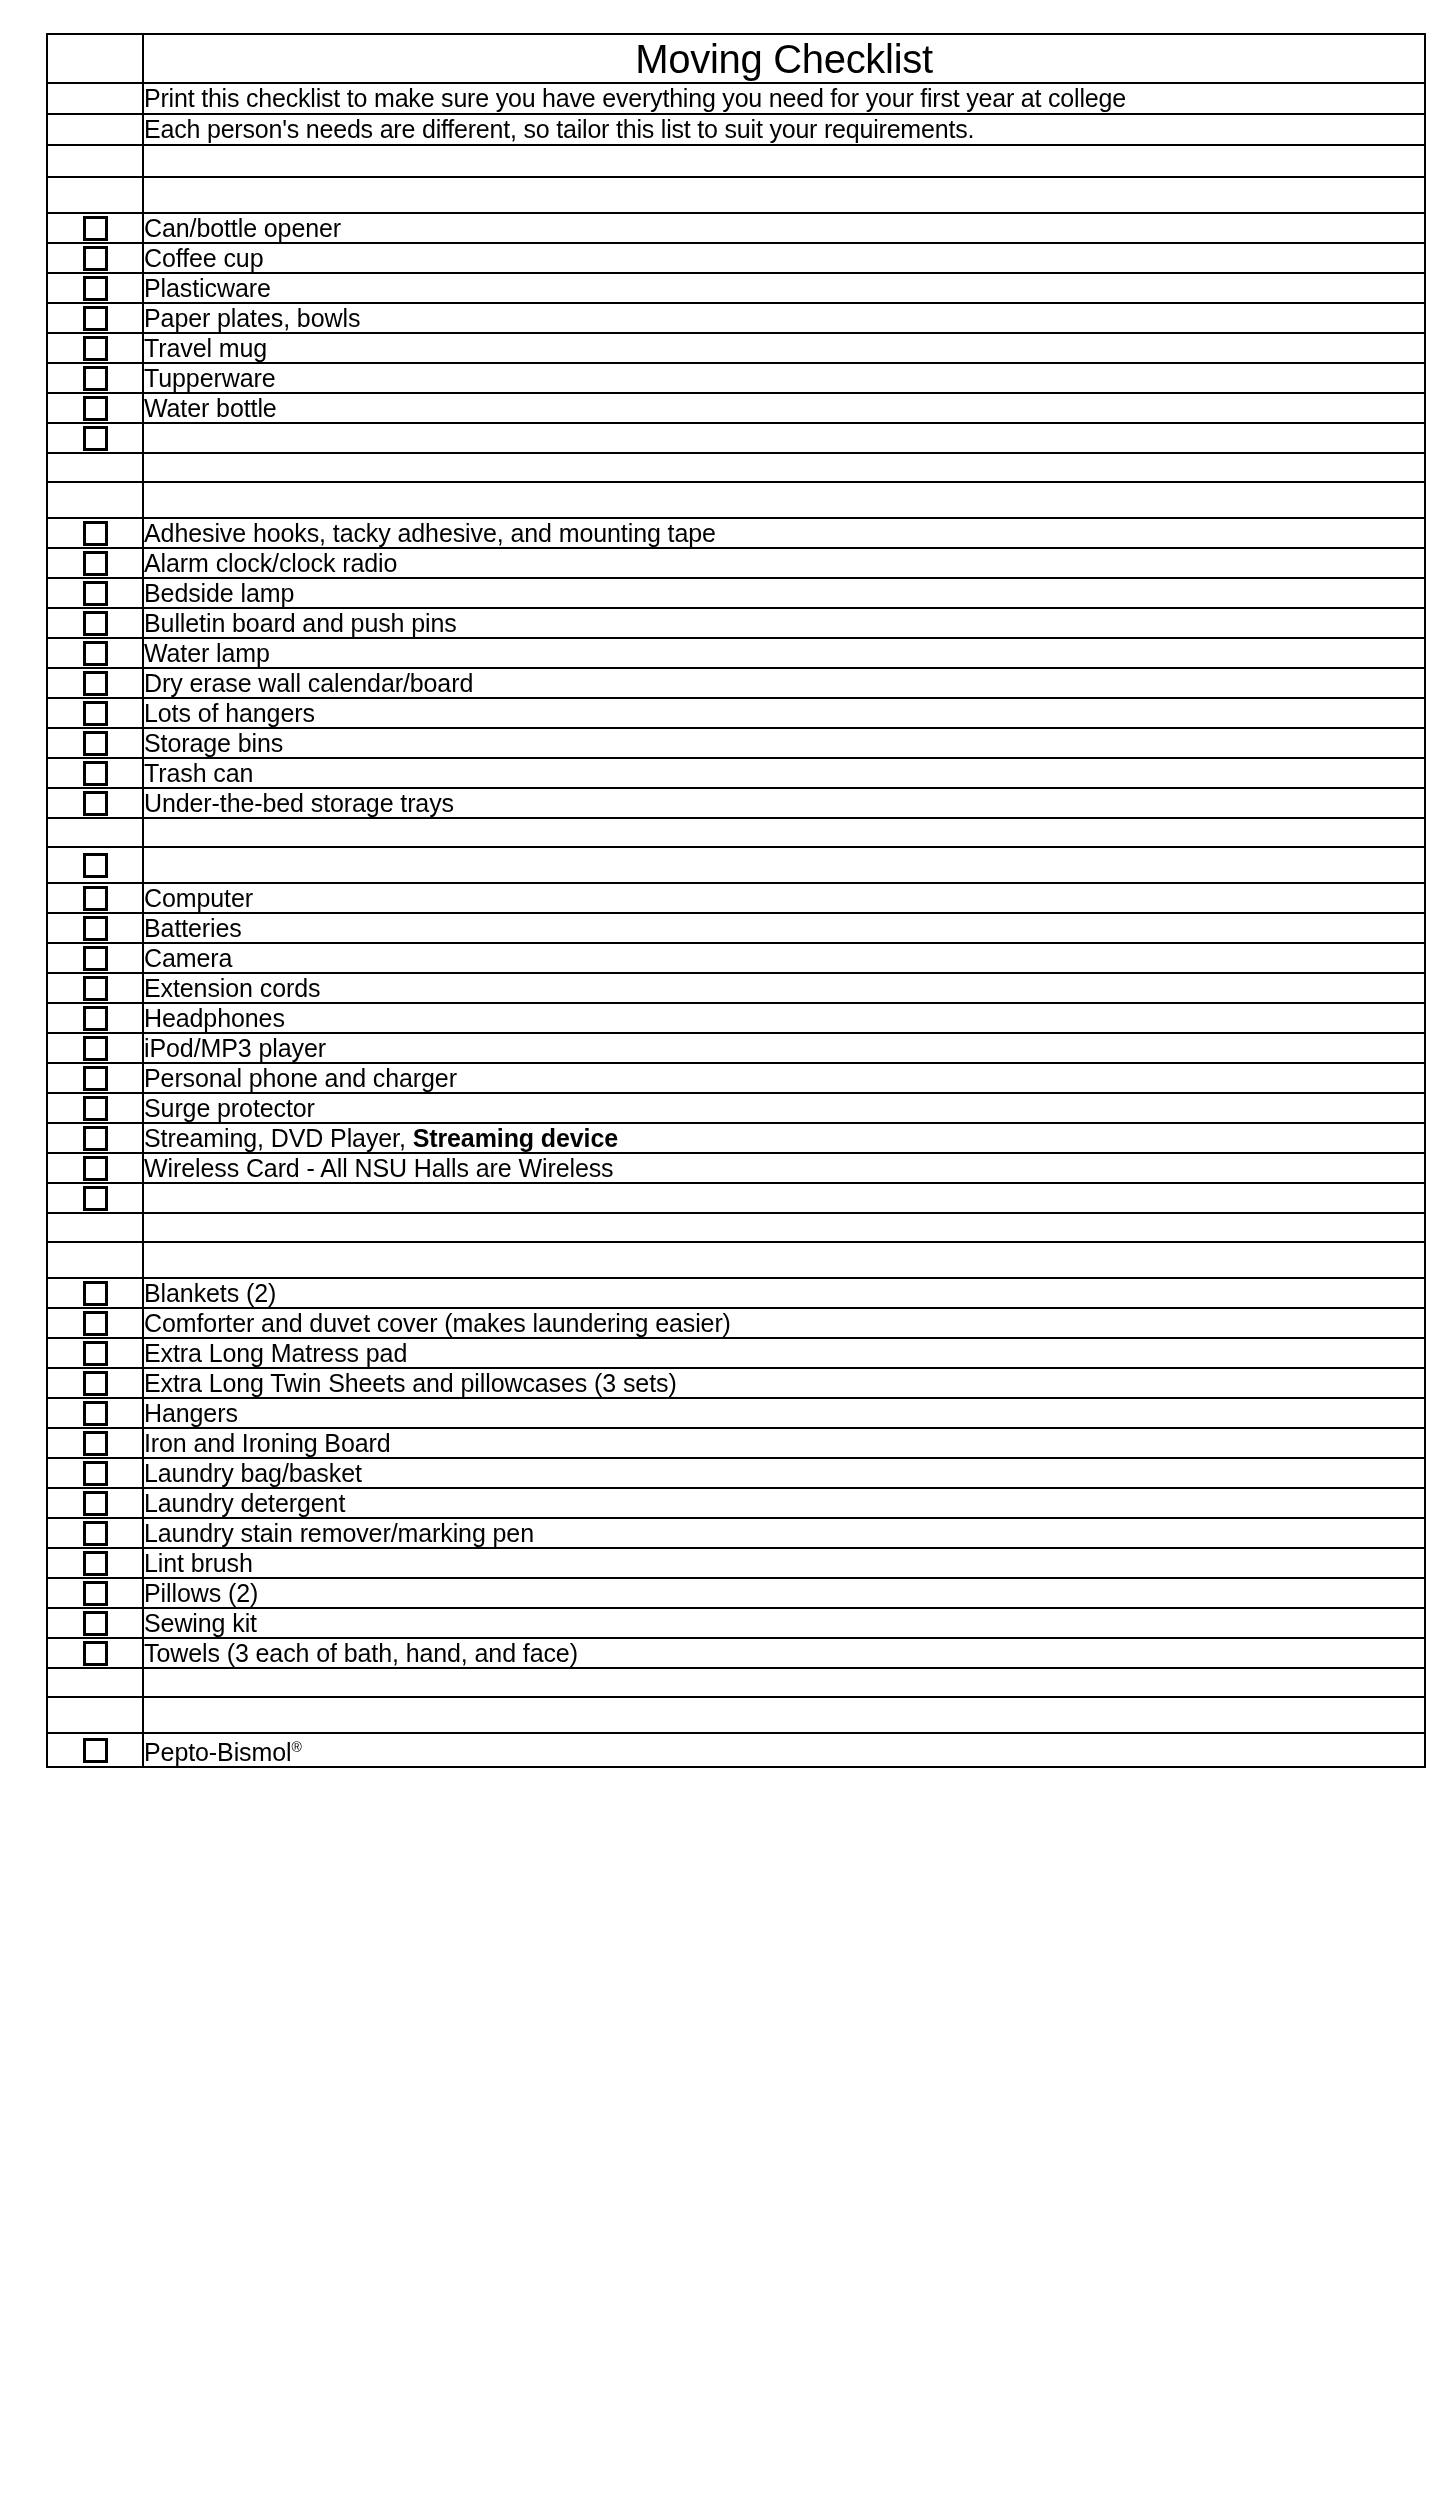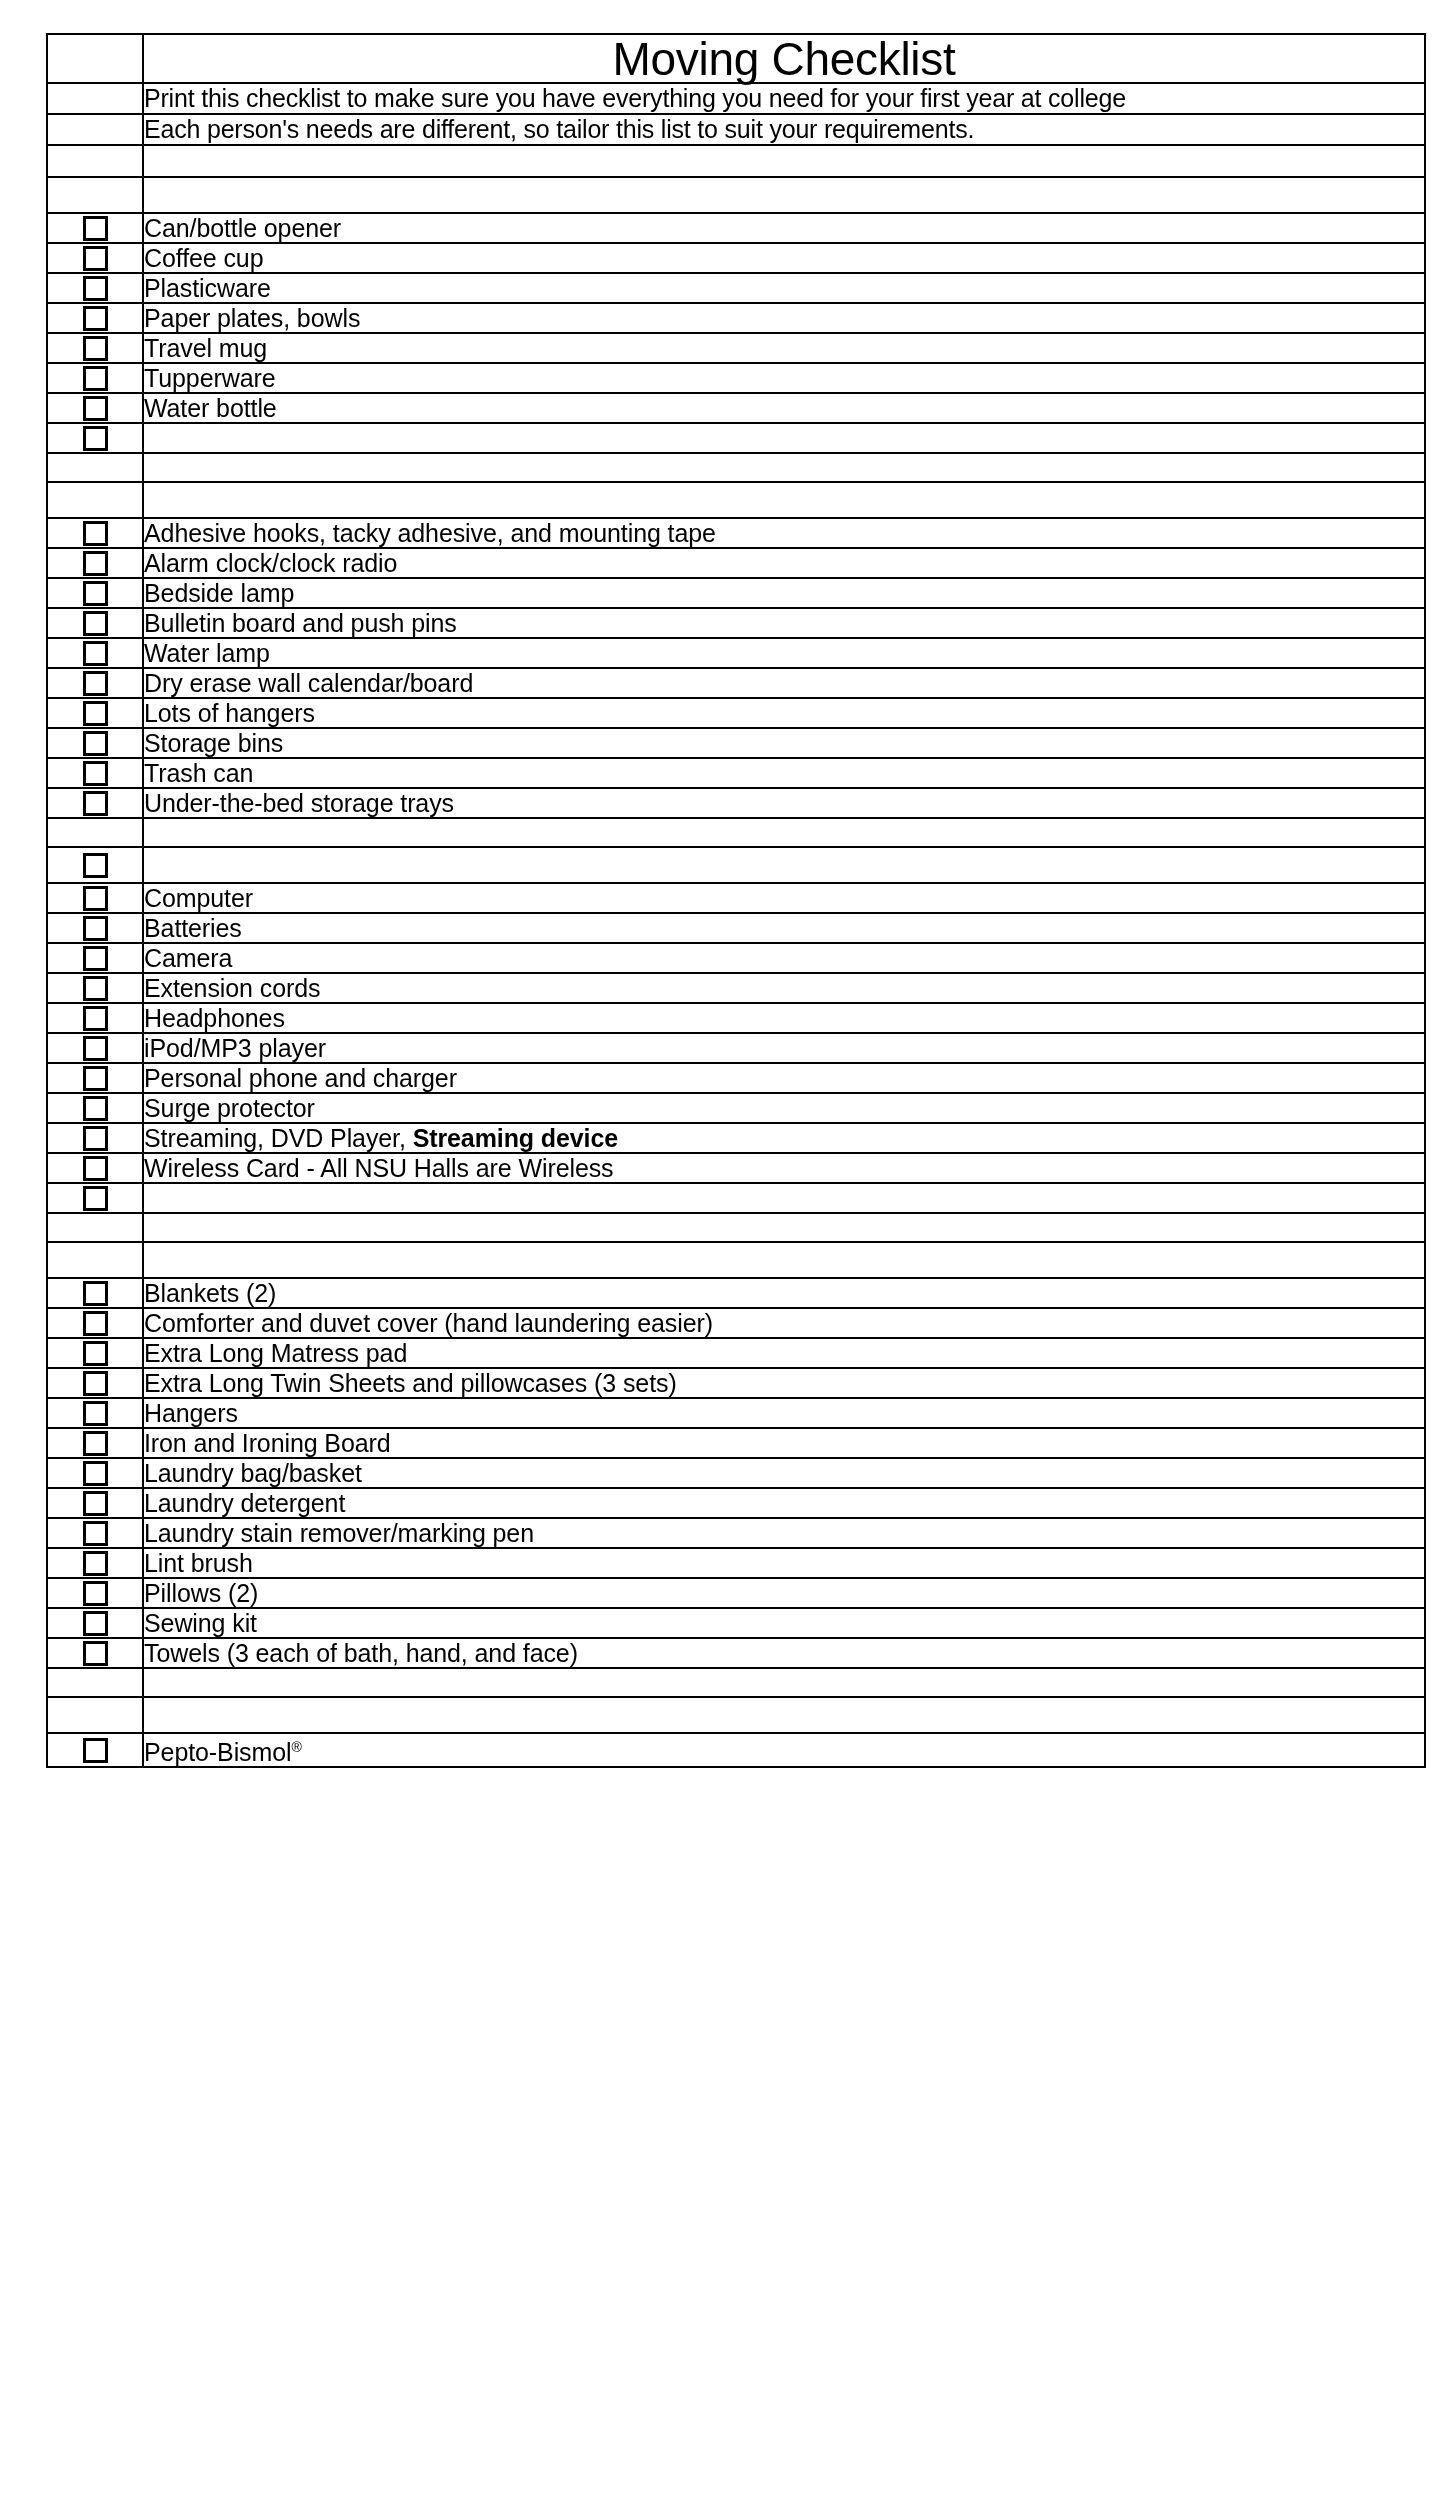--- a/index.html
+++ b/index.html
@@ -58,21 +58,21 @@
     line-height: 27px;
     white-space: nowrap;
     letter-spacing: -0.1px;
   }
   td.item .bold { font-weight: bold; }
   td.item sup { font-size: 14px; vertical-align: super; }
 
   
   td.title {
     text-align: center;
-    font-size: 46px;
+    font-size: 40px;
     line-height: 40px;
     height: 47px;
     letter-spacing: -0.3px;
   }
 
   
   td.note {
     padding: 0 0 0 7px;
     font-size: 25px;
     line-height: 27px;
@@ -270,21 +270,21 @@
         <tr class="r-section">
           <td class="cb"></td>
           <td class="section">Linens/Laundry Supplies</td>
         </tr>
         <tr class="r-item">
           <td class="cb"><span class="cbox"></span></td>
           <td class="item">Blankets (2)</td>
         </tr>
         <tr class="r-item">
           <td class="cb"><span class="cbox"></span></td>
-          <td class="item">Comforter and duvet cover (hand laundering easier)</td>
+          <td class="item">Comforter and duvet cover (makes laundering easier)</td>
         </tr>
         <tr class="r-item">
           <td class="cb"><span class="cbox"></span></td>
           <td class="item">Extra Long Matress pad</td>
         </tr>
         <tr class="r-item">
           <td class="cb"><span class="cbox"></span></td>
           <td class="item">Extra Long Twin Sheets and pillowcases (3 sets)</td>
         </tr>
         <tr class="r-item">

